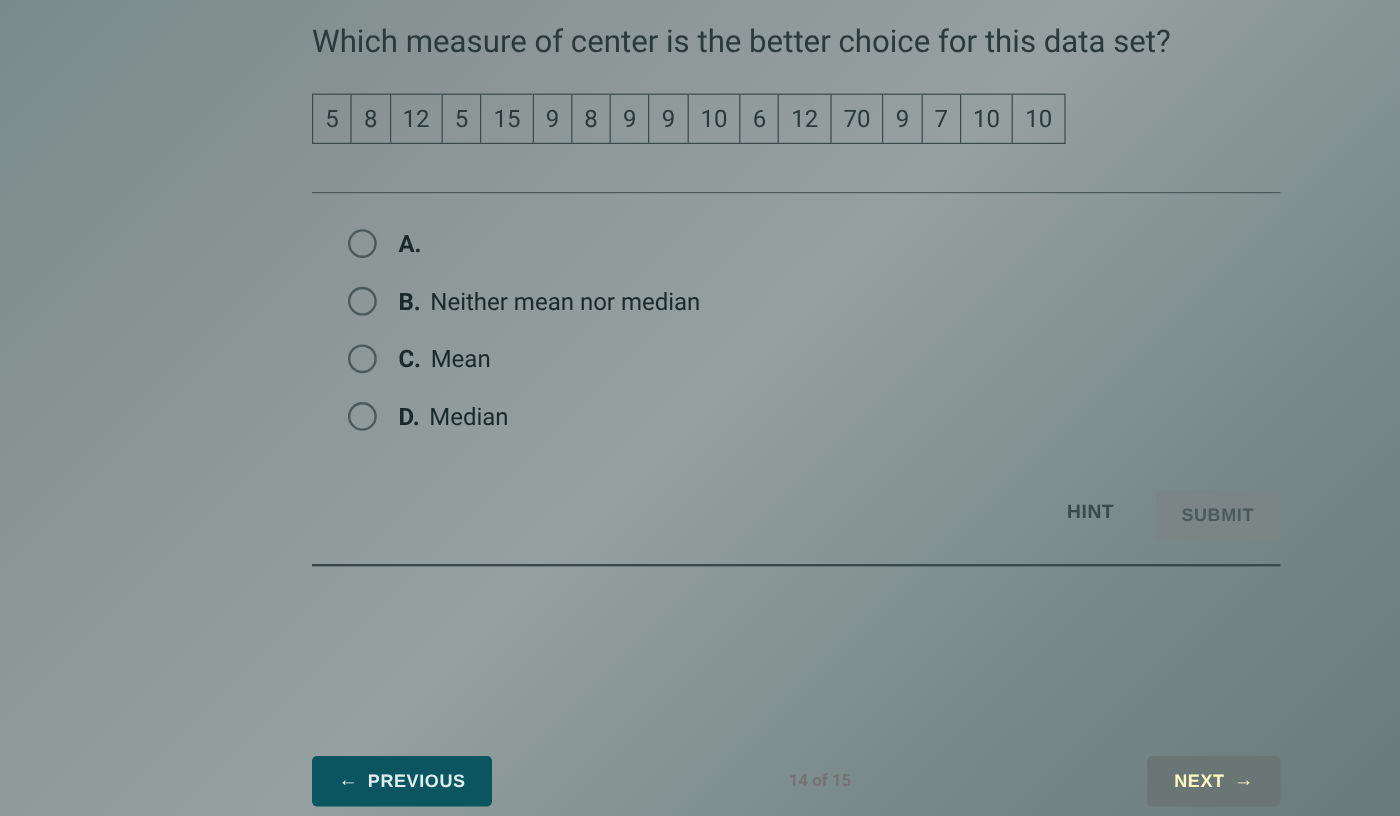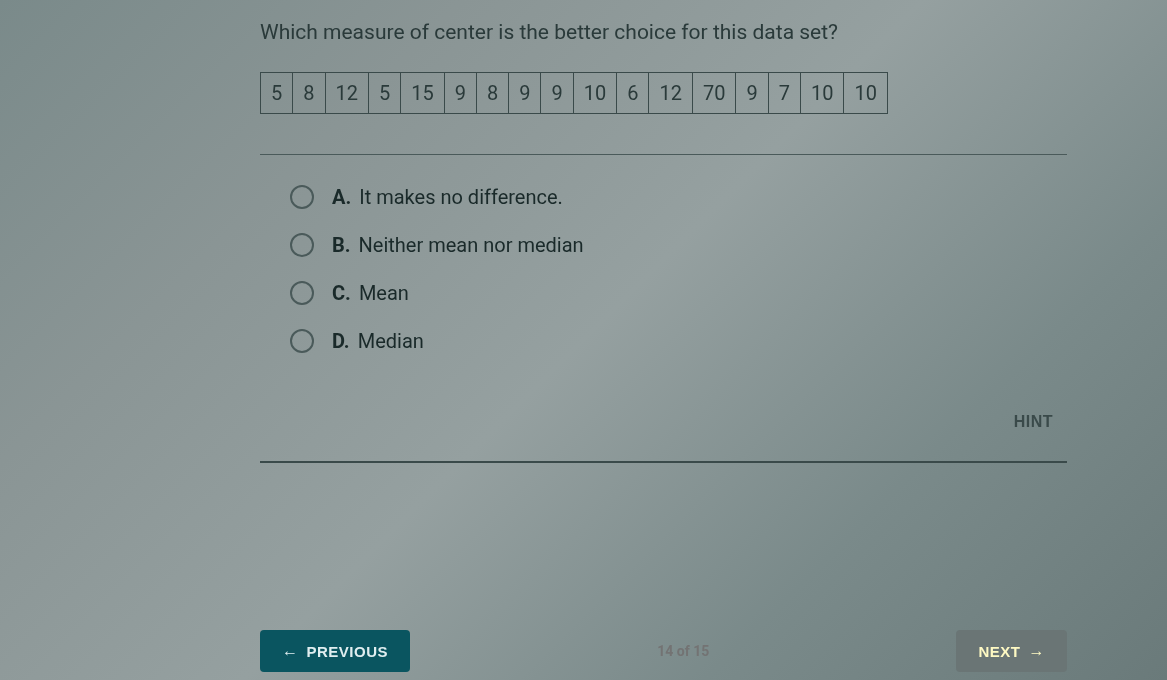--- a/index.html
+++ b/index.html
@@ -14,21 +14,21 @@
   }
   .content-wrap {
     position: absolute;
     top: 0;
     left: 0;
     right: 0;
     bottom: 0;
     padding: 20px 100px 0 260px;
   }
   .question-text {
-    font-size: 21px;
+    font-size: 26px;
     color: #2a3a3a;
     margin-bottom: 28px;
     font-weight: 400;
   }
   .data-table {
     display: flex;
     margin-bottom: 40px;
     border: 1px solid #3a4a4a;
     width: fit-content;
   }
@@ -179,41 +179,41 @@
     <div class="data-cell">10</div>
     <div class="data-cell">10</div>
   </div>
 
   <hr class="divider-line">
 
   <div class="options">
     <div class="option-row">
       <span class="radio-circle"></span>
       <span class="option-letter">A.</span>
-      <span class="option-text">It makes no difference.</span>
     </div>
     <div class="option-row">
       <span class="radio-circle"></span>
       <span class="option-letter">B.</span>
       <span class="option-text">Neither mean nor median</span>
     </div>
     <div class="option-row">
       <span class="radio-circle"></span>
       <span class="option-letter">C.</span>
       <span class="option-text">Mean</span>
     </div>
     <div class="option-row">
       <span class="radio-circle"></span>
       <span class="option-letter">D.</span>
       <span class="option-text">Median</span>
     </div>
   </div>
 
   <div class="action-row">
     <button class="hint-btn">HINT</button>
+    <button class="submit-btn">SUBMIT</button>
   </div>
 
   <hr class="bottom-divider">
 
 </div>
 
 <div class="nav-bar">
   <button class="prev-btn">
     <span class="arrow">←</span>
     <span>PREVIOUS</span>

